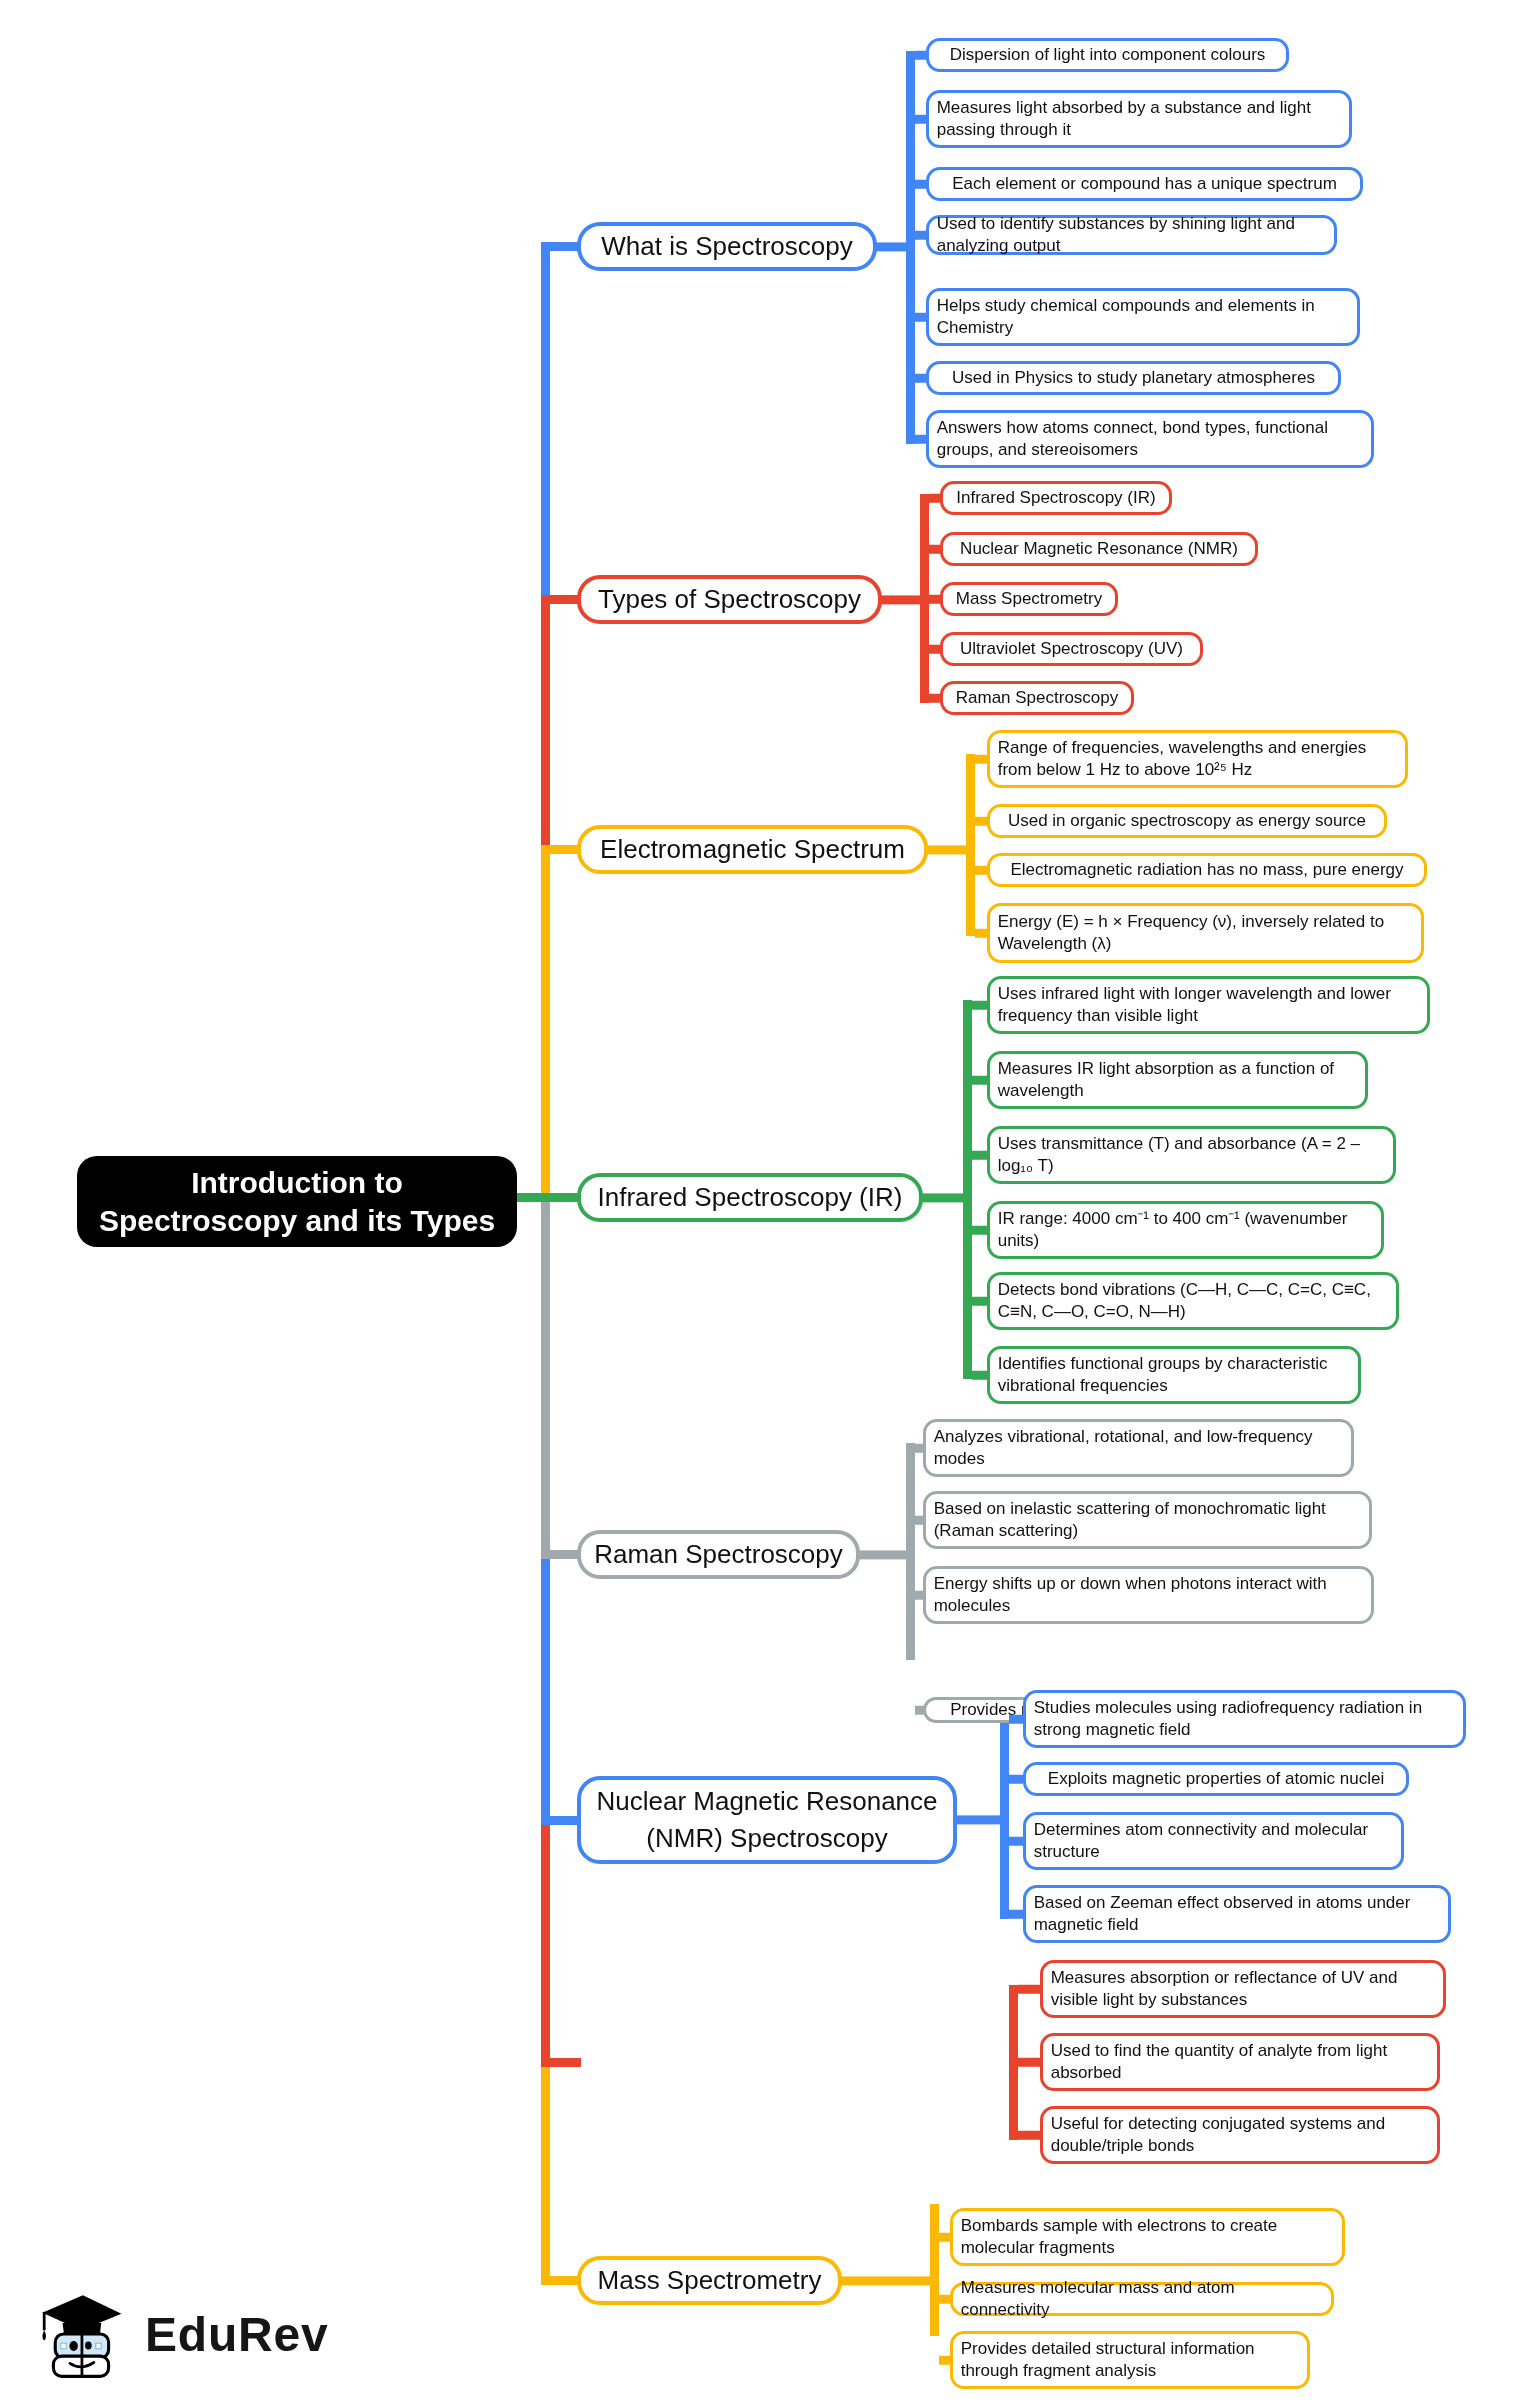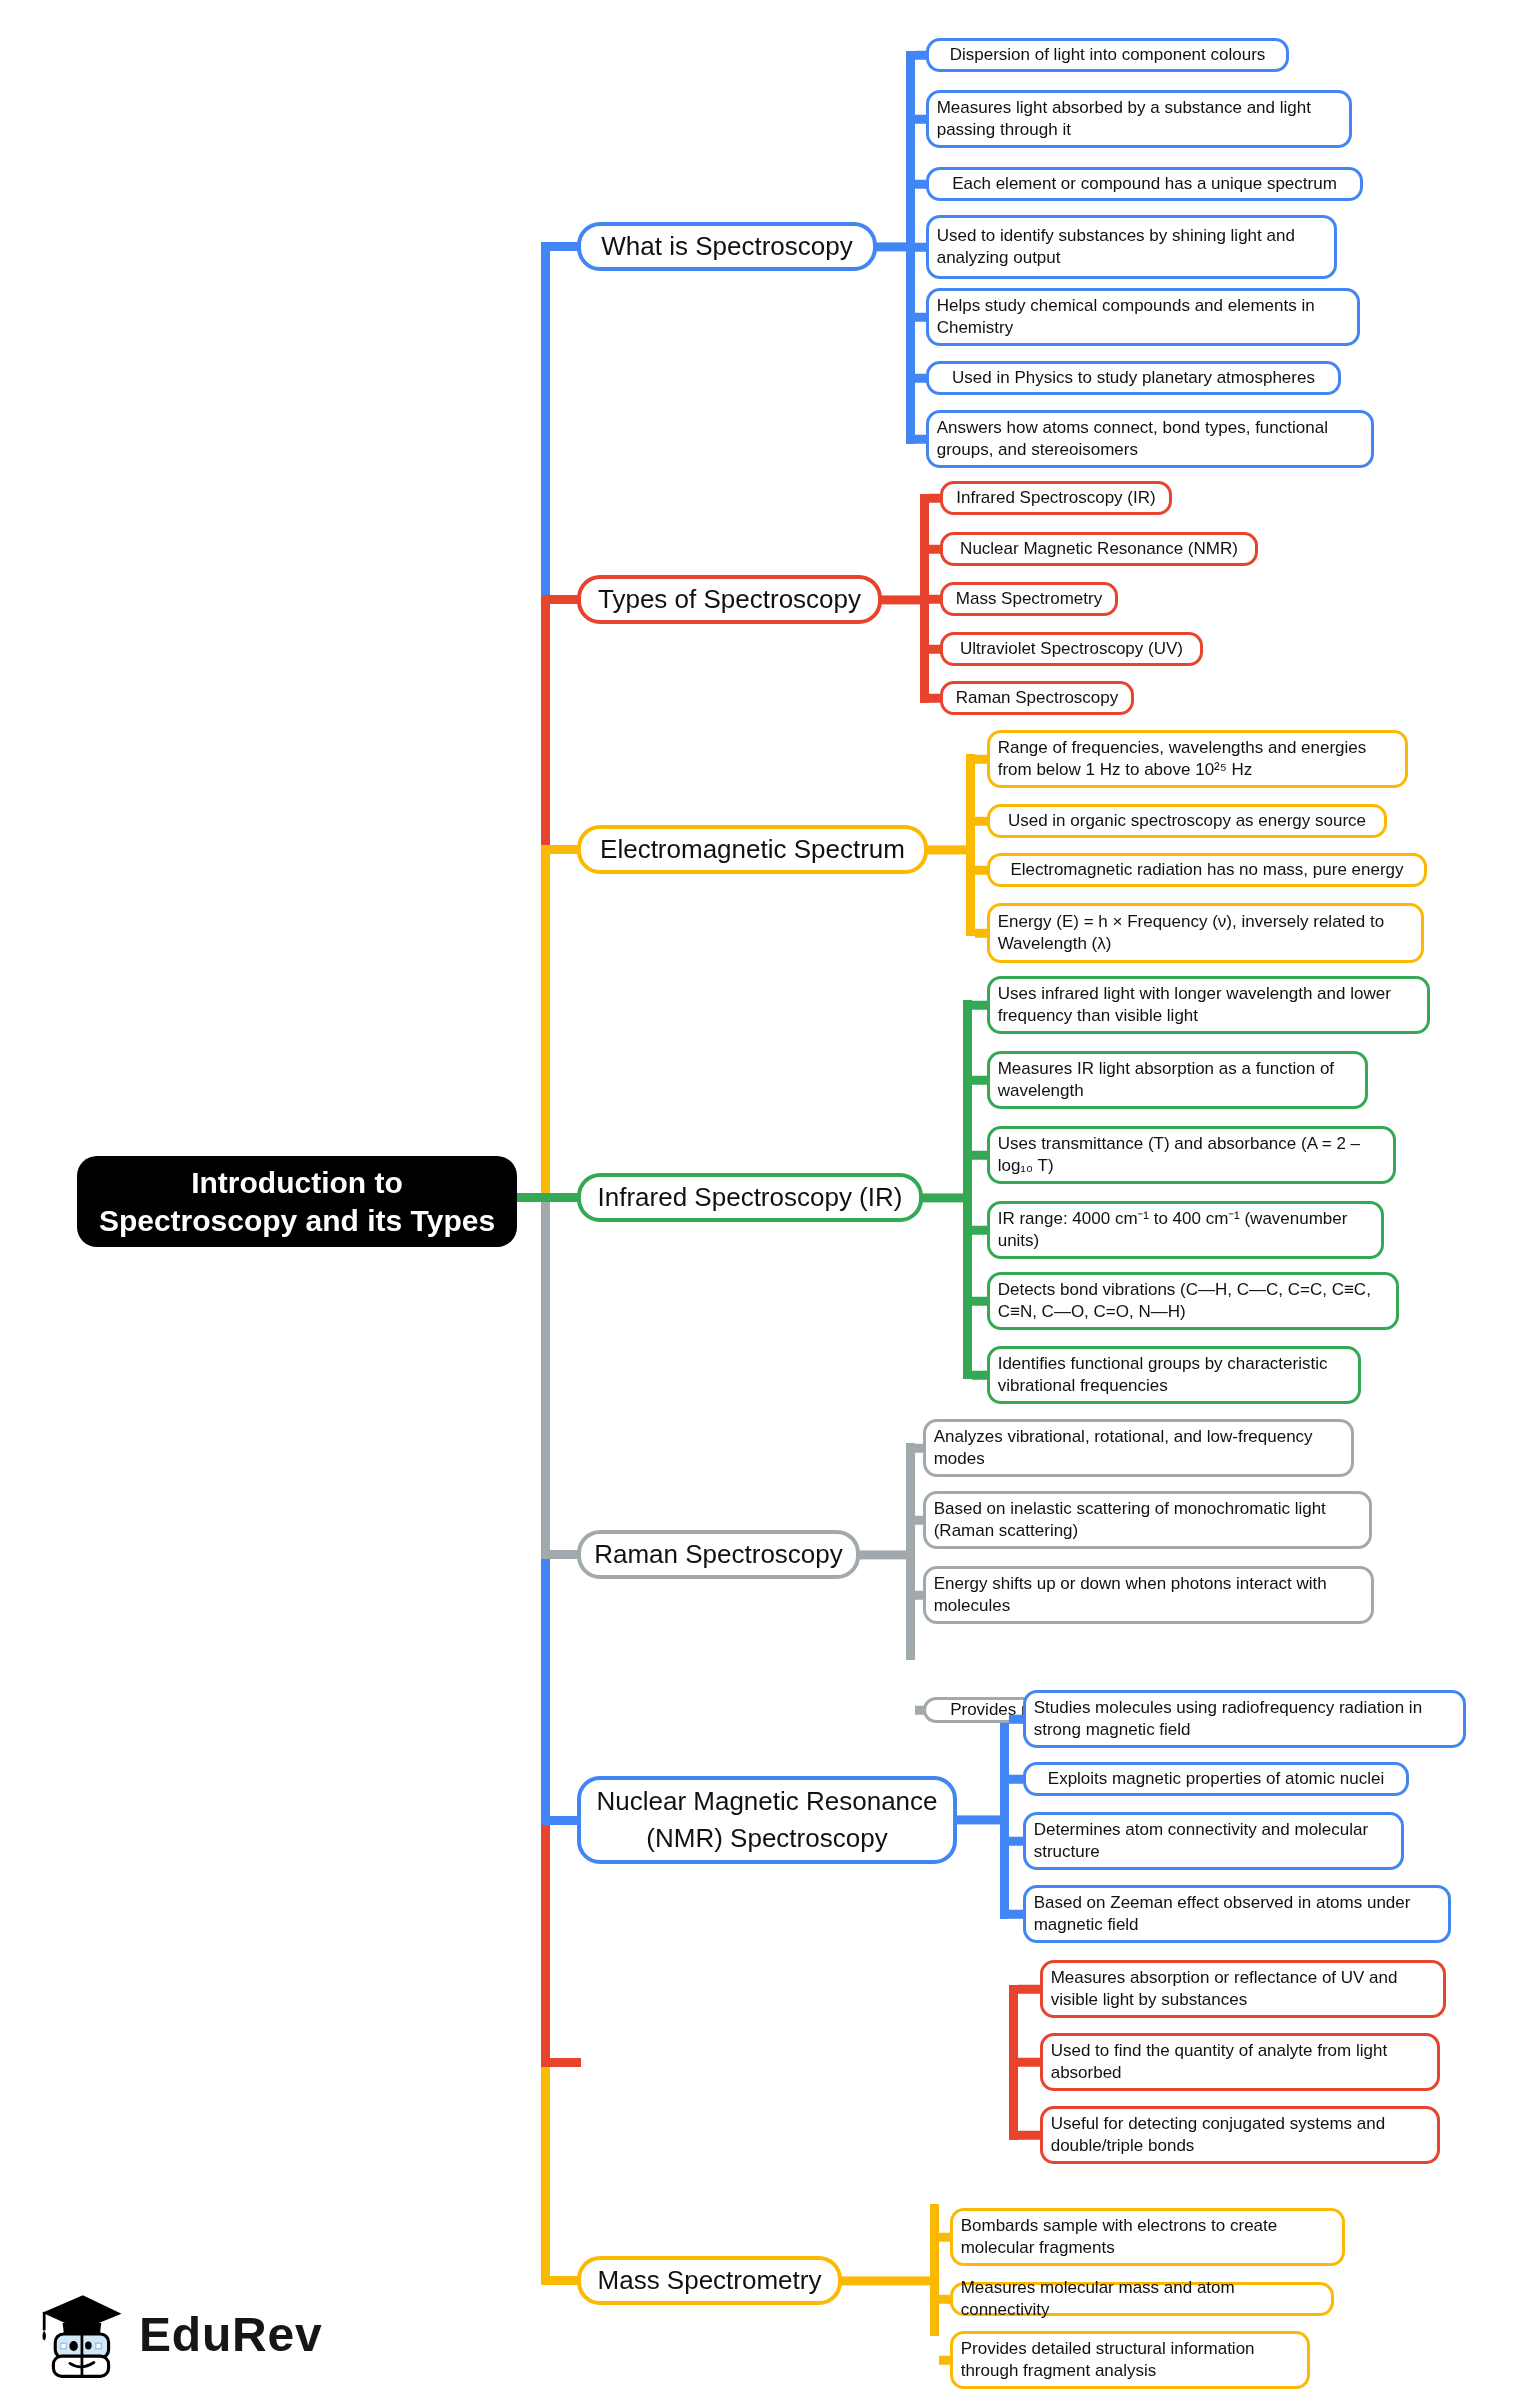--- a/index.html
+++ b/index.html
@@ -52,21 +52,21 @@
   .G0{left:926px;--c:var(--blue);--stub:14px;}
   .G1{left:940px;--c:var(--red);--stub:14px;}
   .G2{left:987px;--c:var(--yellow);--stub:15.4px;}
   .G3{left:987px;--c:var(--green);--stub:18.5px;}
   .G4{left:923px;--c:var(--gray);--stub:10.8px;}
   .G5{left:1023px;--c:var(--blue);--stub:17px;}
   .G6{left:1040px;--c:var(--red);--stub:24.6px;}
   .G7{left:950px;margin-top:29px;--c:var(--yellow);--stub:14px;}
 
   
-  .logo{position:absolute;left:35px;top:2288px;display:flex;align-items:center;gap:12px;}
+  .logo{position:absolute;left:35px;top:2288px;display:flex;align-items:center;gap:18px;}
   .logo-text{font-size:48px;font-weight:bold;color:#161616;letter-spacing:0.8px;}
 </style>
 </head>
 <body>
 
 <div id="canvas">
 
   <div class="ln cb" style="left:541px;top:242px;width:9.2px;height:358px"></div>
   <div class="ln cr" style="left:541px;top:600px;width:9.2px;height:250px"></div>
   <div class="ln cy" style="left:541px;top:850px;width:9.2px;height:348px"></div>
@@ -99,21 +99,21 @@
   <div class="blabel nw" style="top:575px;width:305px;height:49px;--c:var(--red);--rstub:48px">Types of Spectroscopy</div>
   <div class="blabel nw" style="top:825px;width:351px;height:49px;--c:var(--yellow);--rstub:48px">Electromagnetic Spectrum</div>
   <div class="blabel nw" style="top:1173px;width:346px;height:49px;--c:var(--green);--rstub:49px">Infrared Spectroscopy (IR)</div>
   <div class="blabel nw" style="top:1530px;width:283px;height:49px;--c:var(--gray);--rstub:55px">Raman Spectroscopy</div>
   <div class="blabel" style="top:1776px;width:380px;height:88px;--c:var(--blue);--rstub:52px">Nuclear Magnetic Resonance (NMR) Spectroscopy</div>
   <div class="blabel nw" style="top:2256px;width:265px;height:49px;--c:var(--yellow);--rstub:98px">Mass Spectrometry</div>
 
   <div class="leaf G0" style="top:38px;width:363px;height:34px">Dispersion of light into component colours</div>
   <div class="leaf G0" style="top:90px;width:426px;height:58px">Measures light absorbed by a substance and light passing through it</div>
   <div class="leaf G0" style="top:167px;width:437px;height:34px">Each element or compound has a unique spectrum</div>
-  <div class="leaf G0" style="top:215px;width:411px;height:64px">Used to identify substances by shining light and analyzing output</div>
+  <div class="leaf G0" style="top:215px;width:411px;height:40px">Used to identify substances by shining light and analyzing output</div>
   <div class="leaf G0" style="top:288px;width:434px;height:58px">Helps study chemical compounds and elements in Chemistry</div>
   <div class="leaf G0" style="top:361px;width:415px;height:34px">Used in Physics to study planetary atmospheres</div>
   <div class="leaf G0" style="top:410px;width:448px;height:58px">Answers how atoms connect, bond types, functional groups, and stereoisomers</div>
 
   <div class="leaf G1" style="top:481px;width:232px;height:34px">Infrared Spectroscopy (IR)</div>
   <div class="leaf G1" style="top:532px;width:318px;height:34px">Nuclear Magnetic Resonance (NMR)</div>
   <div class="leaf G1" style="top:582px;width:178px;height:34px">Mass Spectrometry</div>
   <div class="leaf G1" style="top:632px;width:263px;height:34px">Ultraviolet Spectroscopy (UV)</div>
   <div class="leaf G1" style="top:681px;width:194px;height:34px">Raman Spectroscopy</div>
 

